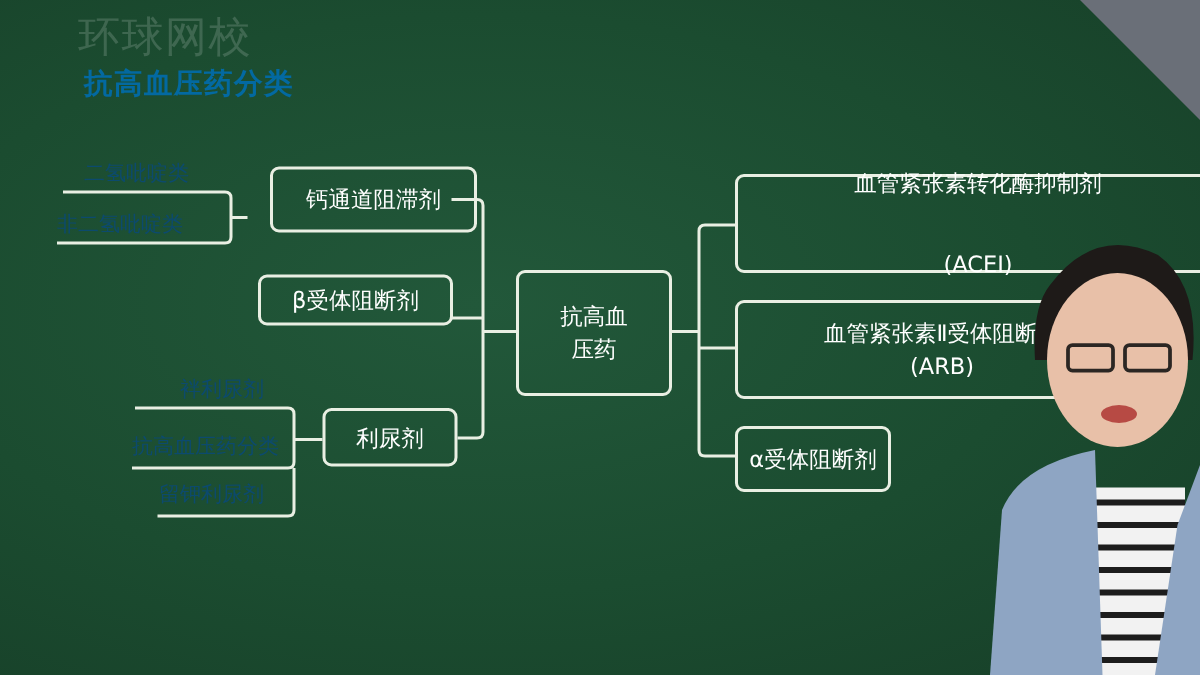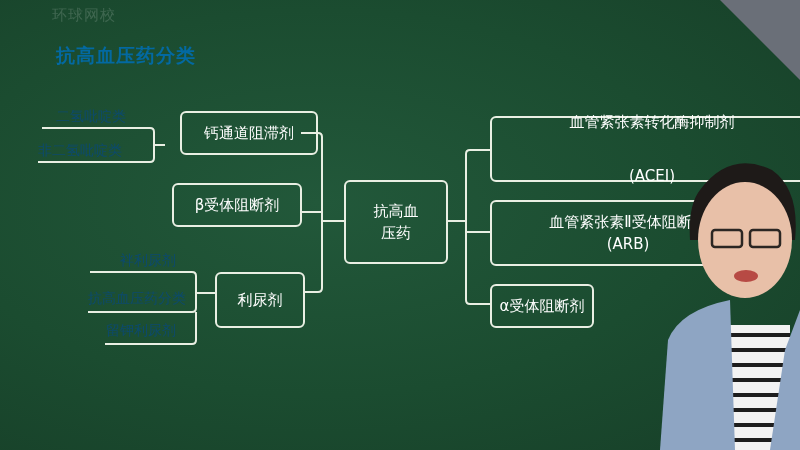--- a/index.html
+++ b/index.html
@@ -10,21 +10,21 @@
     font-family: "DejaVu Sans", "Liberation Sans", sans-serif;
     color: #ffffff;
   }
   .corner {
     position: absolute; right: 0; top: 0; width: 0; height: 0;
     border-top: 80px solid #6a6f78;
     border-left: 80px solid transparent;
   }
   .watermark {
     position: absolute; left: 52px; top: 6px;
-    font-size: 15px; color: rgba(255,255,255,0.16);
+    font-size: 28px; color: rgba(255,255,255,0.16);
     letter-spacing: 1px;
   }
   .title {
     position: absolute; left: 56px; top: 43px;
     font-size: 19px; font-weight: bold; color: #0369a1;
     letter-spacing: 1px;
   }
   .box {
     position: absolute; border: 2px solid #e9efe3; border-radius: 6px;
     display: flex; flex-direction: column; align-items: center; justify-content: center;
@@ -61,24 +61,24 @@
 
     <path d="M448 221 H466"></path>
     <path d="M490 150 H470 Q466 150 466 154 V300 Q466 304 470 304 H490"></path>
     <path d="M466 232 H490"></path>
   </g>
 </svg>
 
 <div class="box" style="left:164px;top:111px;width:138px;height:44px;margin-left:16px;">
   <span>钙通道阻滞剂</span>
 </div>
-<div class="box" style="left:172px;top:183px;width:130px;height:44px;">
+<div class="box" style="left:172px;top:183px;width:130px;height:34px;">
   <span>β受体阻断剂</span>
 </div>
-<div class="box" style="left:215px;top:272px;width:90px;height:56px;">
+<div class="box" style="left:215px;top:272px;width:90px;height:39px;">
   <span>利尿剂</span>
 </div>
 
 <div class="leaf" style="left:56px;top:106px;">二氢吡啶类</div>
 <div class="leaf" style="left:38px;top:140px;">非二氢吡啶类</div>
 <div class="leaf" style="left:120px;top:250px;">袢利尿剂</div>
 <div class="leaf" style="left:88px;top:288px;">抗高血压药分类</div>
 <div class="leaf" style="left:106px;top:320px;">留钾利尿剂</div>
 
 <div class="box" style="left:344px;top:180px;width:104px;height:84px;">

